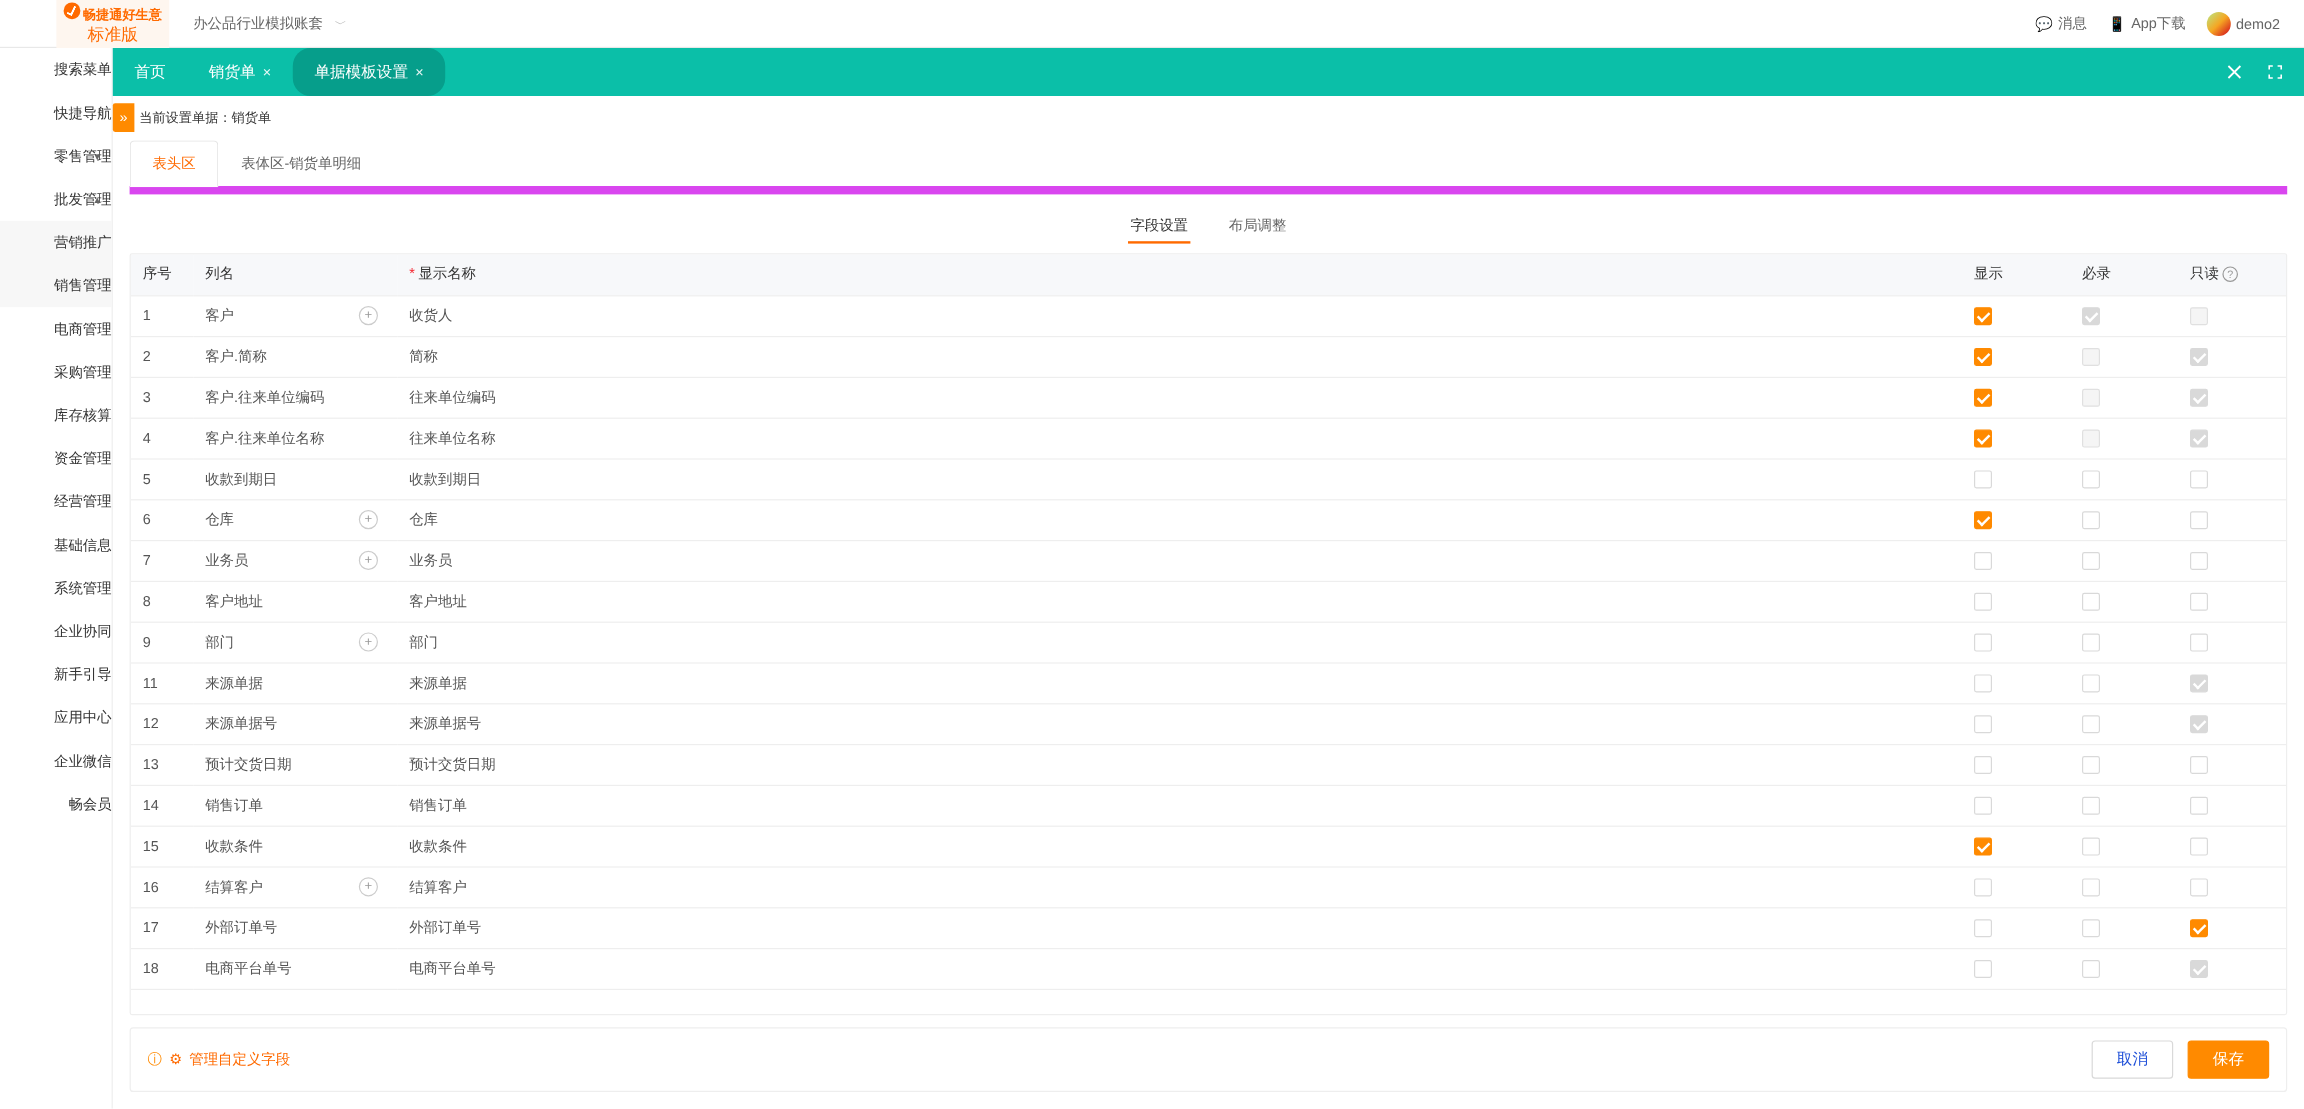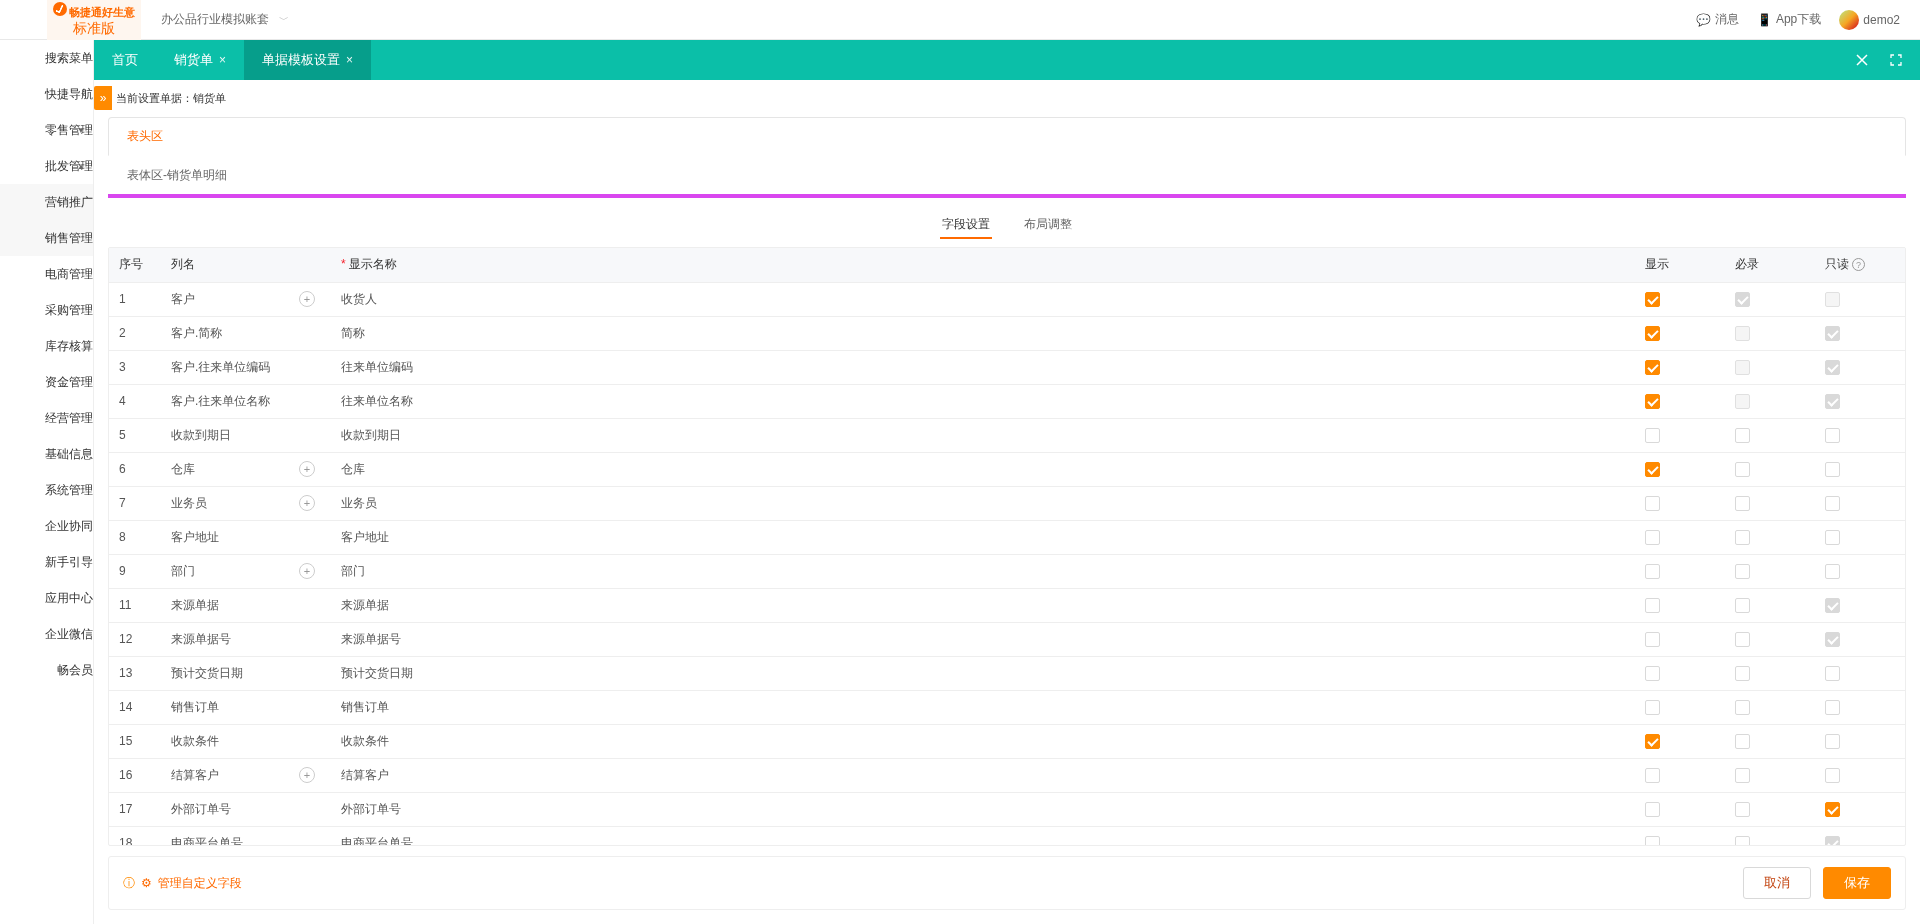--- a/index.html
+++ b/index.html
@@ -26,34 +26,34 @@
 .side-item.sub { background: #f7f7f7; }
 .side-caret { position: absolute; right: 8px; font-size: 8px; color: #666; }
 
 
 .content { flex: 1; display: flex; flex-direction: column; min-width: 0; }
 
 
 .tabs-bar { height: 40px; background: #0bbfa8; display: flex; align-items: stretch; }
 .tab { display: flex; align-items: center; padding: 0 18px; color: #fff; cursor: pointer; font-size: 13px; }
 .tab.regular { }
-.tab.active { background: #069e8b; }
+.tab.active { background: #069e8b; border-radius: 15px; }
 .tab .close { margin-left: 6px; font-size: 12px; opacity: .9; }
 .tabs-spacer { flex: 1; }
 .tabs-right { display: flex; align-items: center; gap: 10px; padding-right: 12px; }
 .tabs-icon { width: 24px; height: 24px; color: #fff; display: flex; align-items: center; justify-content: center; cursor: pointer; border-radius: 3px; }
 
 
 .collapse-bar { display: flex; align-items: center; padding: 6px 0 6px 0; }
 .collapse-handle { width: 18px; height: 24px; background: #ff8a00; color: #fff; display: flex; align-items: center; justify-content: center; cursor: pointer; border-radius: 2px 0 0 2px; }
 .current-doc { padding-left: 4px; color: #333; font-size: 11px; }
 
 
 .panel { flex: 1; margin: 0 14px 14px 14px; display: flex; flex-direction: column; min-height: 0;}
-.inner-tabs { display: flex; border-bottom: 4px solid #d946ef; flex-direction: column; }
+.inner-tabs { display: flex; border-bottom: 7px solid #d946ef; }
 .inner-tab { padding: 10px 18px; cursor: pointer; color: #666; position: relative; top: 1px; border: 1px solid transparent; }
 .inner-tab.active { color: #ff6a00; border: 1px solid #e5e5e5; border-bottom: 1px solid #fff; background: #fff; border-radius: 4px 4px 0 0; }
 
 .sub-tabs { display: flex; justify-content: center; gap: 30px; padding: 14px 0 8px; text-align: right; }
 .sub-tab { padding: 4px 2px; cursor: pointer; color: #666; }
 .sub-tab.active { color: #333; border-bottom: 2px solid #ff6a00; }
 
 
 .table-wrap { flex: 1; overflow-y: auto; border: 1px solid #eee; border-radius: 2px; min-height: 0; position: relative; }
 .tbl { width: 100%; border-collapse: collapse; table-layout: fixed; }
@@ -74,21 +74,21 @@
 .chk.disabled { background:#f5f5f5; border-color:#e0e0e0; }
 .chk.on.disabled { background:#d9d9d9; border-color:#d9d9d9; }
 .chk.on.disabled::after { border-color:#fff; }
 
 
 .footer-bar { margin-top: 10px; border: 1px solid #eee; border-radius: 3px; padding: 10px 14px; display:flex; align-items:center; background:#fff; }
 .custom-link { color:#ff6a00; display:flex; align-items:center; gap:6px; cursor:pointer;}
 .custom-link .qicon { color:#ff8a00; }
 .footer-spacer { flex:1; }
 .btn { height: 32px; padding: 0 20px; border-radius: 3px; cursor:pointer; display:inline-flex; align-items:center; justify-content:center; font-size:13px; }
-.btn-default { border:1px solid #d9d9d9; background:#fff; color:#c2410c; margin-right:12px;font-family:Liberation Serif, serif; }
+.btn-default { border:1px solid #d9d9d9; background:#fff; color:#1d4ed8; margin-right:12px;font-family:Liberation Serif, serif; }
 .btn-primary { border:1px solid #ff8a00; background:#ff8a00; color:#fff; }
 
 
 .table-wrap::-webkit-scrollbar { width:8px; }
 .table-wrap::-webkit-scrollbar-thumb { background:#c8c8c8; border-radius:4px; }
 
 .help-q { display:inline-block; width:13px; height:13px; border:1px solid #999; border-radius:50%; font-size:9px; line-height:12px; text-align:center; color:#999; margin-left:3px; }
 .logo-icon{ width:14px;height:14px; background:#ff6a00; border-radius:50%; display:inline-block; margin-right:2px; position:relative;}
 .logo-icon::after{content:""; position:absolute; left:4px; top:2px; width:3px; height:7px; border:2px solid #fff; border-top:none; border-left:none; transform:rotate(25deg); border-radius:1px;}
 </style>

